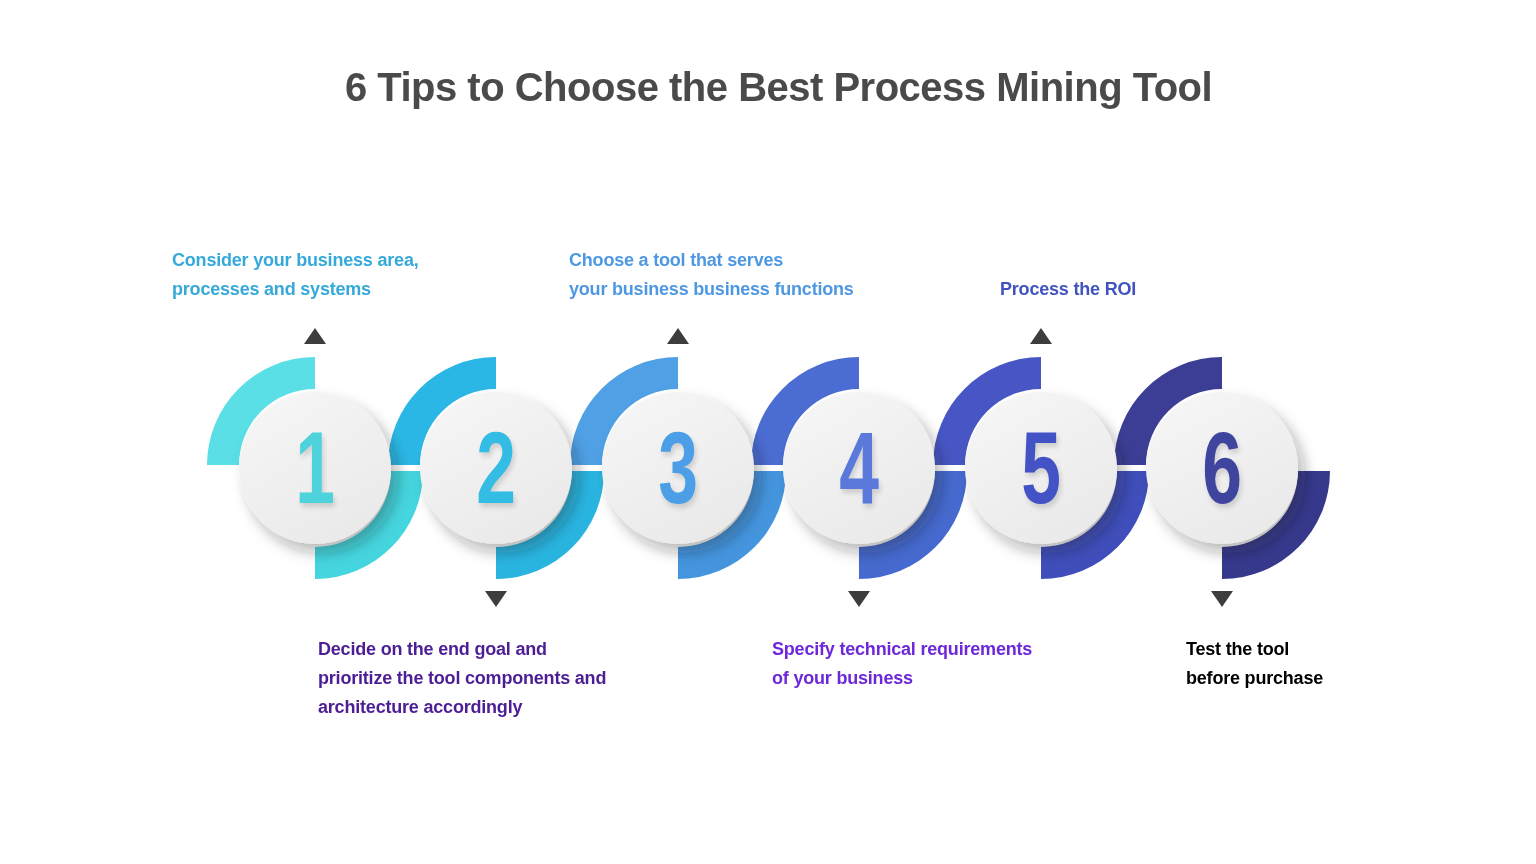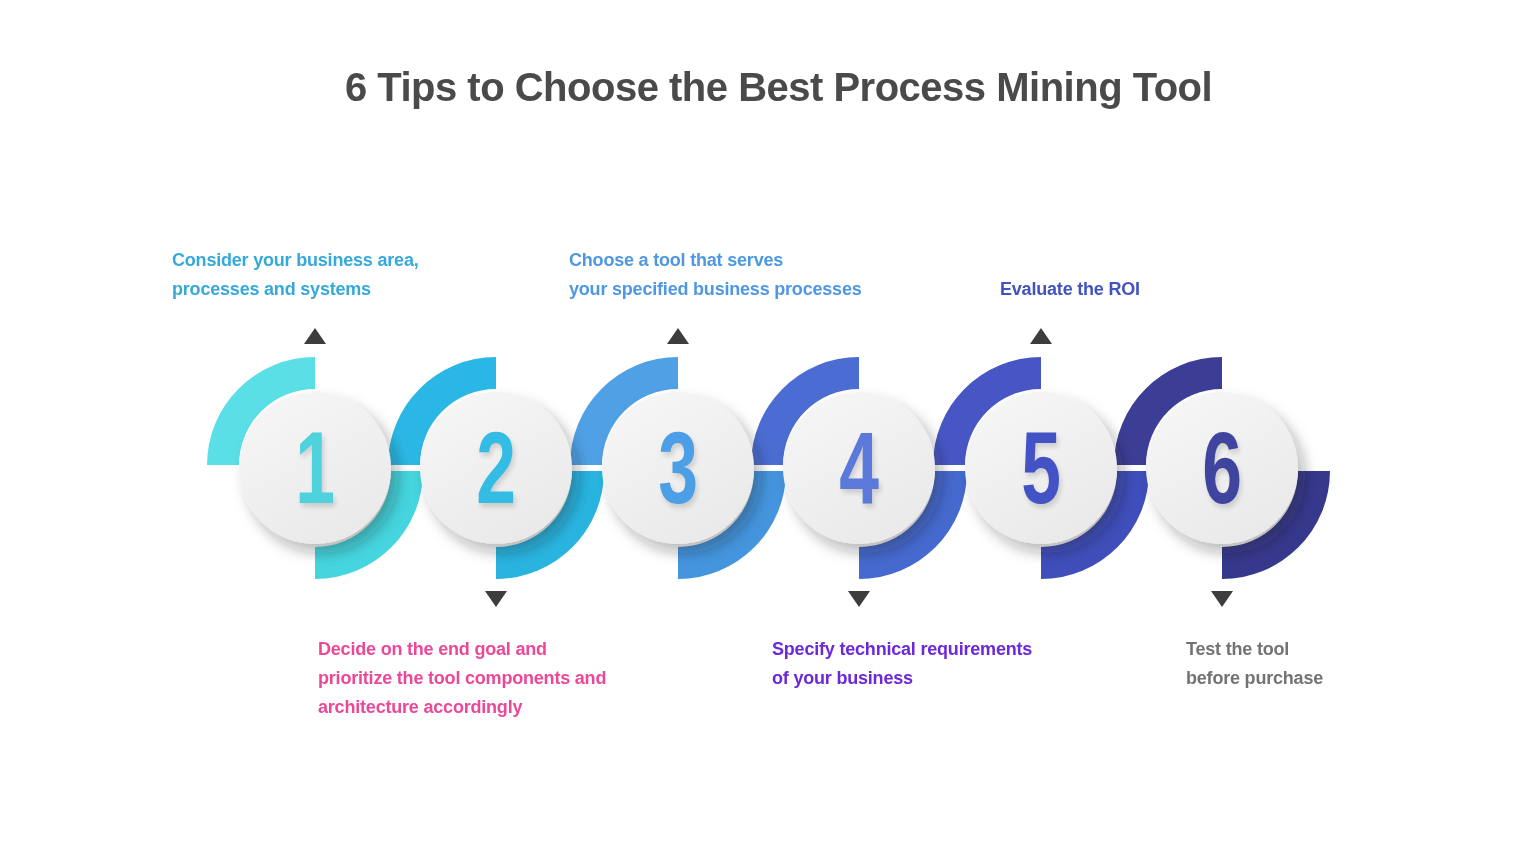--- a/index.html
+++ b/index.html
@@ -68,33 +68,33 @@
       </g>
   </svg>
 
   <div id="overlays">
       <div class="step-number" style="left: 230px; top: 383px; color: rgb(78, 210, 220);">1</div>
       <div class="tri up" style="left: 304px; top: 328px;"></div>
       <div class="step-label" style="left: 172px; top: 246px; color: rgb(53, 169, 218);">Consider your business area,
 processes and systems</div>
       <div class="step-number" style="left: 411px; top: 383px; color: rgb(51, 188, 228);">2</div>
       <div class="tri down" style="left: 485px; top: 591px;"></div>
-      <div class="step-label" style="left: 318px; top: 635px; color: #ec4899;">Decide on the end goal and
+      <div class="step-label" style="left: 318px; top: 635px; color: #4c1d95;">Decide on the end goal and
 prioritize the tool components and
 architecture accordingly</div>
       <div class="step-number" style="left: 593px; top: 383px; color: rgb(76, 159, 230);">3</div>
       <div class="tri up" style="left: 667px; top: 328px;"></div>
       <div class="step-label" style="left: 569px; top: 246px; color: rgb(78, 152, 227);">Choose a tool that serves
-your specified business processes</div>
+your business business functions</div>
       <div class="step-number" style="left: 774px; top: 383px; color: rgb(90, 121, 218);">4</div>
       <div class="tri down" style="left: 848px; top: 591px;"></div>
       <div class="step-label" style="left: 772px; top: 635px; color: #6d28d9;">Specify technical requirements
 of your business</div>
       <div class="step-number" style="left: 956px; top: 383px; color: rgb(67, 83, 197);">5</div>
       <div class="tri up" style="left: 1030px; top: 328px;"></div>
-      <div class="step-label" style="left: 1000px; top: 275px; color: rgb(65, 83, 190);">Evaluate the ROI</div>
+      <div class="step-label" style="left: 1000px; top: 275px; color: rgb(65, 83, 190);">Process the ROI</div>
       <div class="step-number" style="left: 1137px; top: 383px; color: rgb(63, 68, 158);">6</div>
       <div class="tri down" style="left: 1211px; top: 591px;"></div>
-      <div class="step-label" style="left: 1186px; top: 635px; color: #737373;">Test the tool
+      <div class="step-label" style="left: 1186px; top: 635px; color: #000000;">Test the tool
 before purchase</div>
     </div>
 
 </div>
 
 </body></html>

